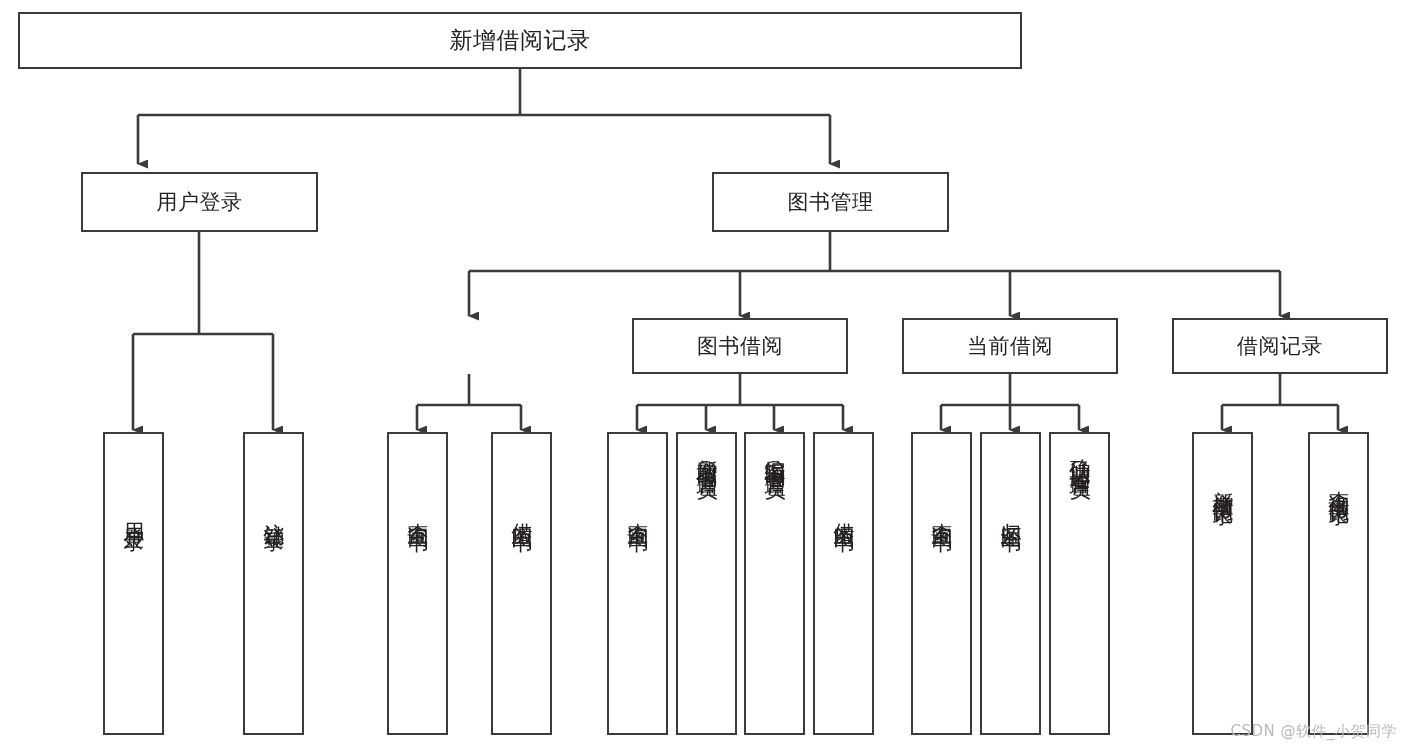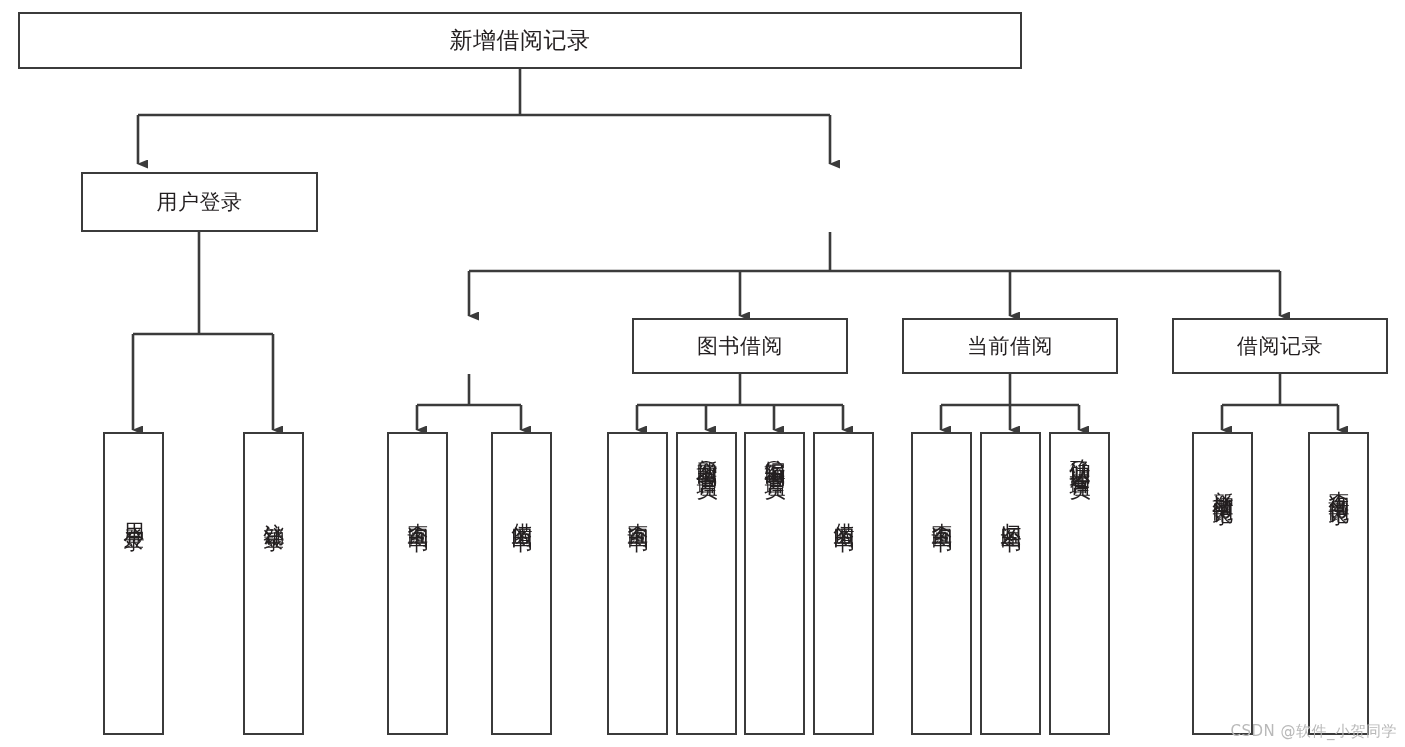--- a/index.html
+++ b/index.html
@@ -149,20 +149,23 @@
   </svg>
 
   <div class="node horizontal root" style="left:18px; top:12px; width:1004px; height:57px;">
     <span class="node-label">新增借阅记录</span>
   </div>
 
   <div class="node horizontal" style="left:81px; top:172px; width:237px; height:60px;">
     <span class="node-label">用户登录</span>
   </div>
 
+  <div class="node horizontal" style="left:712px; top:172px; width:237px; height:60px;">
+    <span class="node-label">图书管理</span>
+  </div>
 
 
   <div class="node horizontal" style="left:902px; top:318px; width:216px; height:56px;">
     <span class="node-label">当前借阅</span>
   </div>
 
   <div class="node horizontal" style="left:632px; top:318px; width:216px; height:56px;">
     <span class="node-label">图书借阅</span>
   </div>
 

